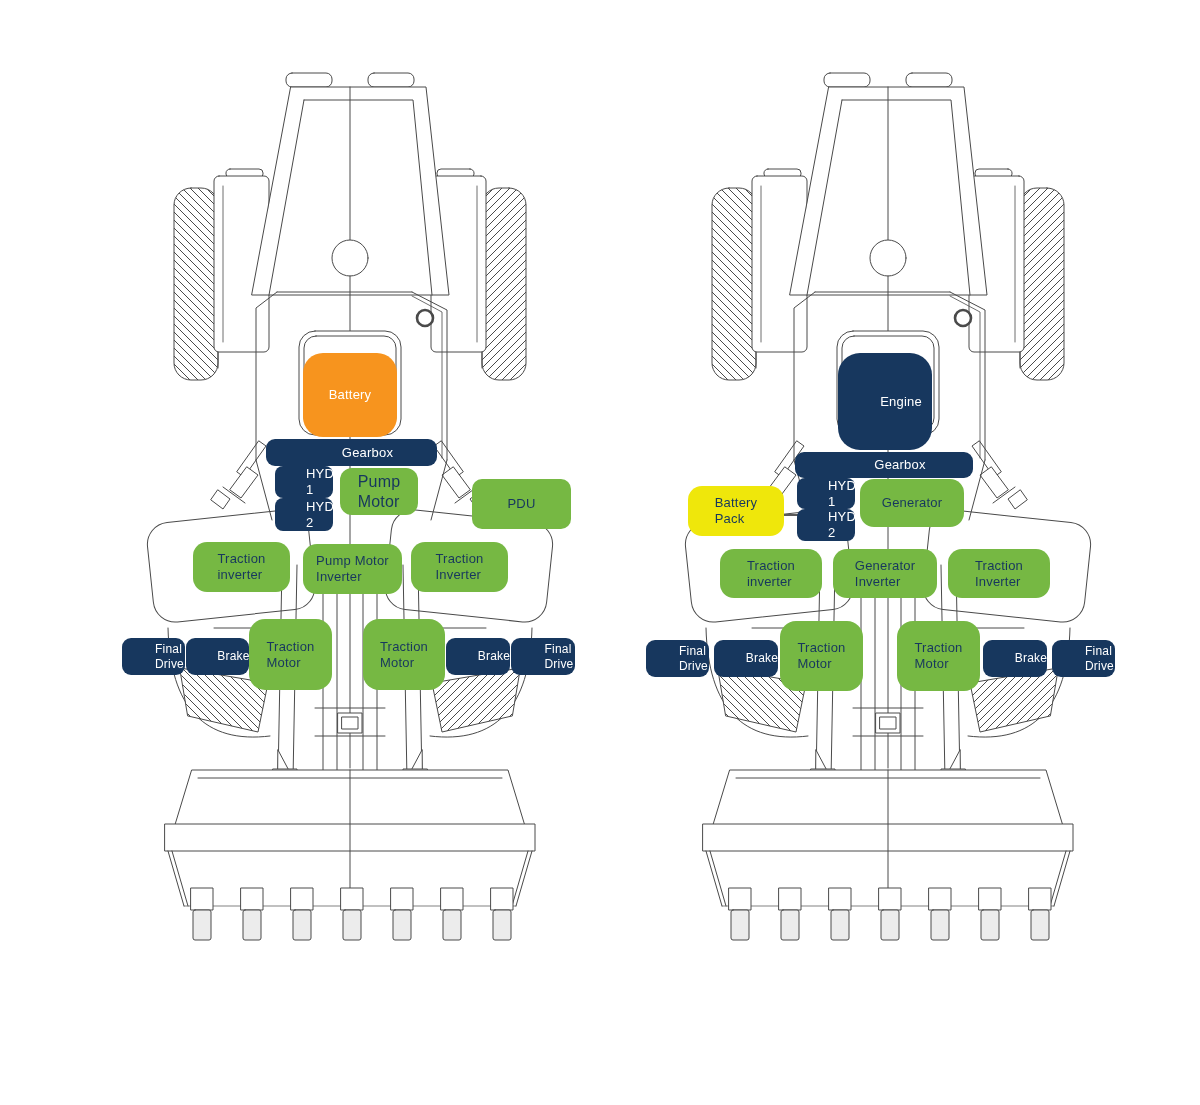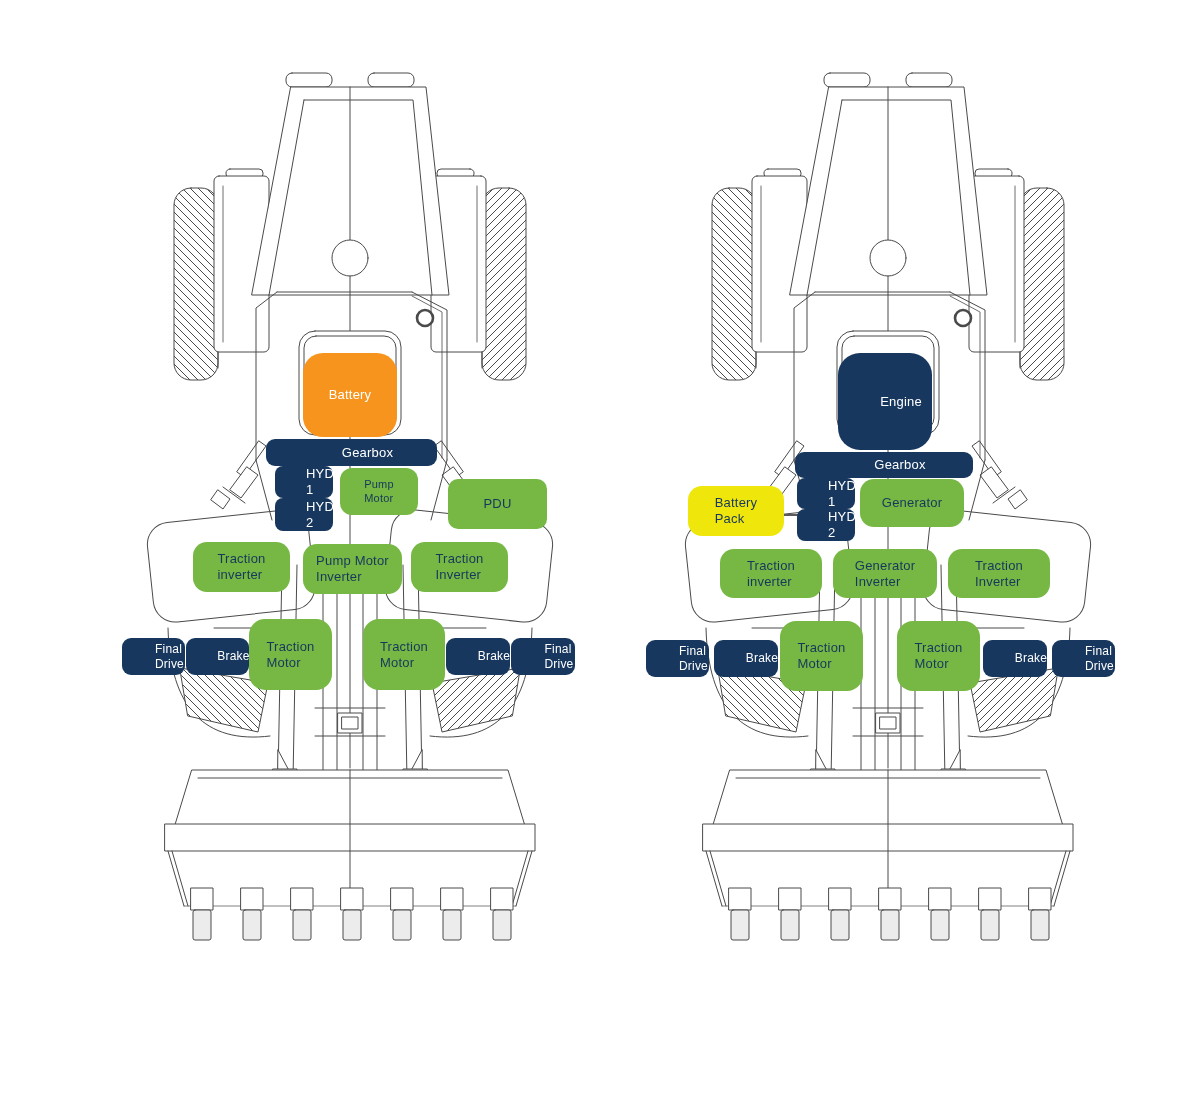--- a/index.html
+++ b/index.html
@@ -121,23 +121,23 @@
 
     <use href="#machine-art" transform="translate(110,68)"></use>
     <use href="#machine-art" transform="translate(648,68)"></use>
   </svg>
 
   <div id="boxes-layer">
       <div class="box orange" style="left: 303px; top: 353px; width: 94px; height: 84px; border-radius: 20px; font-size: 13px;">Battery</div>
       <div class="box navy" style="left: 266px; top: 439px; width: 171px; height: 27px; border-radius: 9px; font-size: 13px;">Gearbox</div>
       <div class="box navy" style="left: 275px; top: 466px; width: 58px; height: 32px; border-radius: 8px; font-size: 13px;">HYD 1</div>
       <div class="box navy" style="left: 275px; top: 498px; width: 58px; height: 33px; border-radius: 8px; font-size: 13px;">HYD 2</div>
-      <div class="box green" style="left: 340px; top: 468px; width: 78px; height: 47px; border-radius: 12px; font-size: 11px;">Pump
+      <div class="box green" style="left: 340px; top: 468px; width: 78px; height: 47px; border-radius: 12px; font-size: 16px;">Pump
 Motor</div>
-      <div class="box green" style="left: 448px; top: 479px; width: 99px; height: 50px; border-radius: 10px; font-size: 13px;">PDU</div>
+      <div class="box green" style="left: 472px; top: 479px; width: 99px; height: 50px; border-radius: 10px; font-size: 13px;">PDU</div>
       <div class="box green" style="left: 193px; top: 542px; width: 97px; height: 50px; border-radius: 14px; font-size: 13px;">Traction
 inverter</div>
       <div class="box green" style="left: 303px; top: 544px; width: 99px; height: 50px; border-radius: 14px; font-size: 13px;">Pump Motor
 Inverter</div>
       <div class="box green" style="left: 411px; top: 542px; width: 97px; height: 50px; border-radius: 14px; font-size: 13px;">Traction
 Inverter</div>
       <div class="box navy" style="left: 122px; top: 638px; width: 63px; height: 37px; border-radius: 9px; font-size: 12px;">Final
 Drive</div>
       <div class="box navy" style="left: 186px; top: 638px; width: 63px; height: 37px; border-radius: 9px; font-size: 12px;">Brake</div>
       <div class="box green" style="left: 249px; top: 619px; width: 83px; height: 71px; border-radius: 16px; font-size: 13px;">Traction

